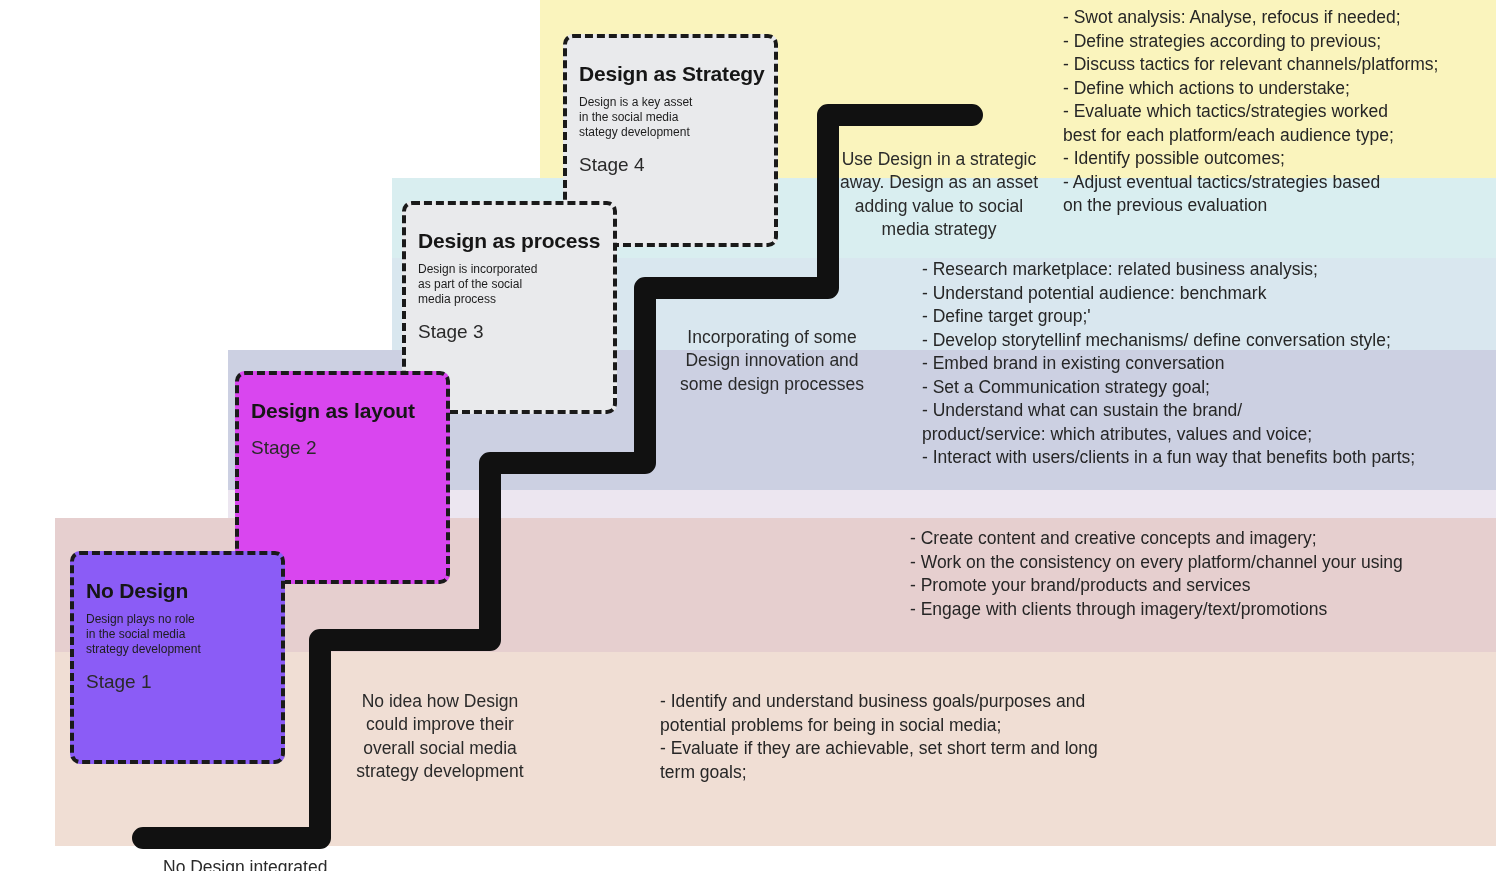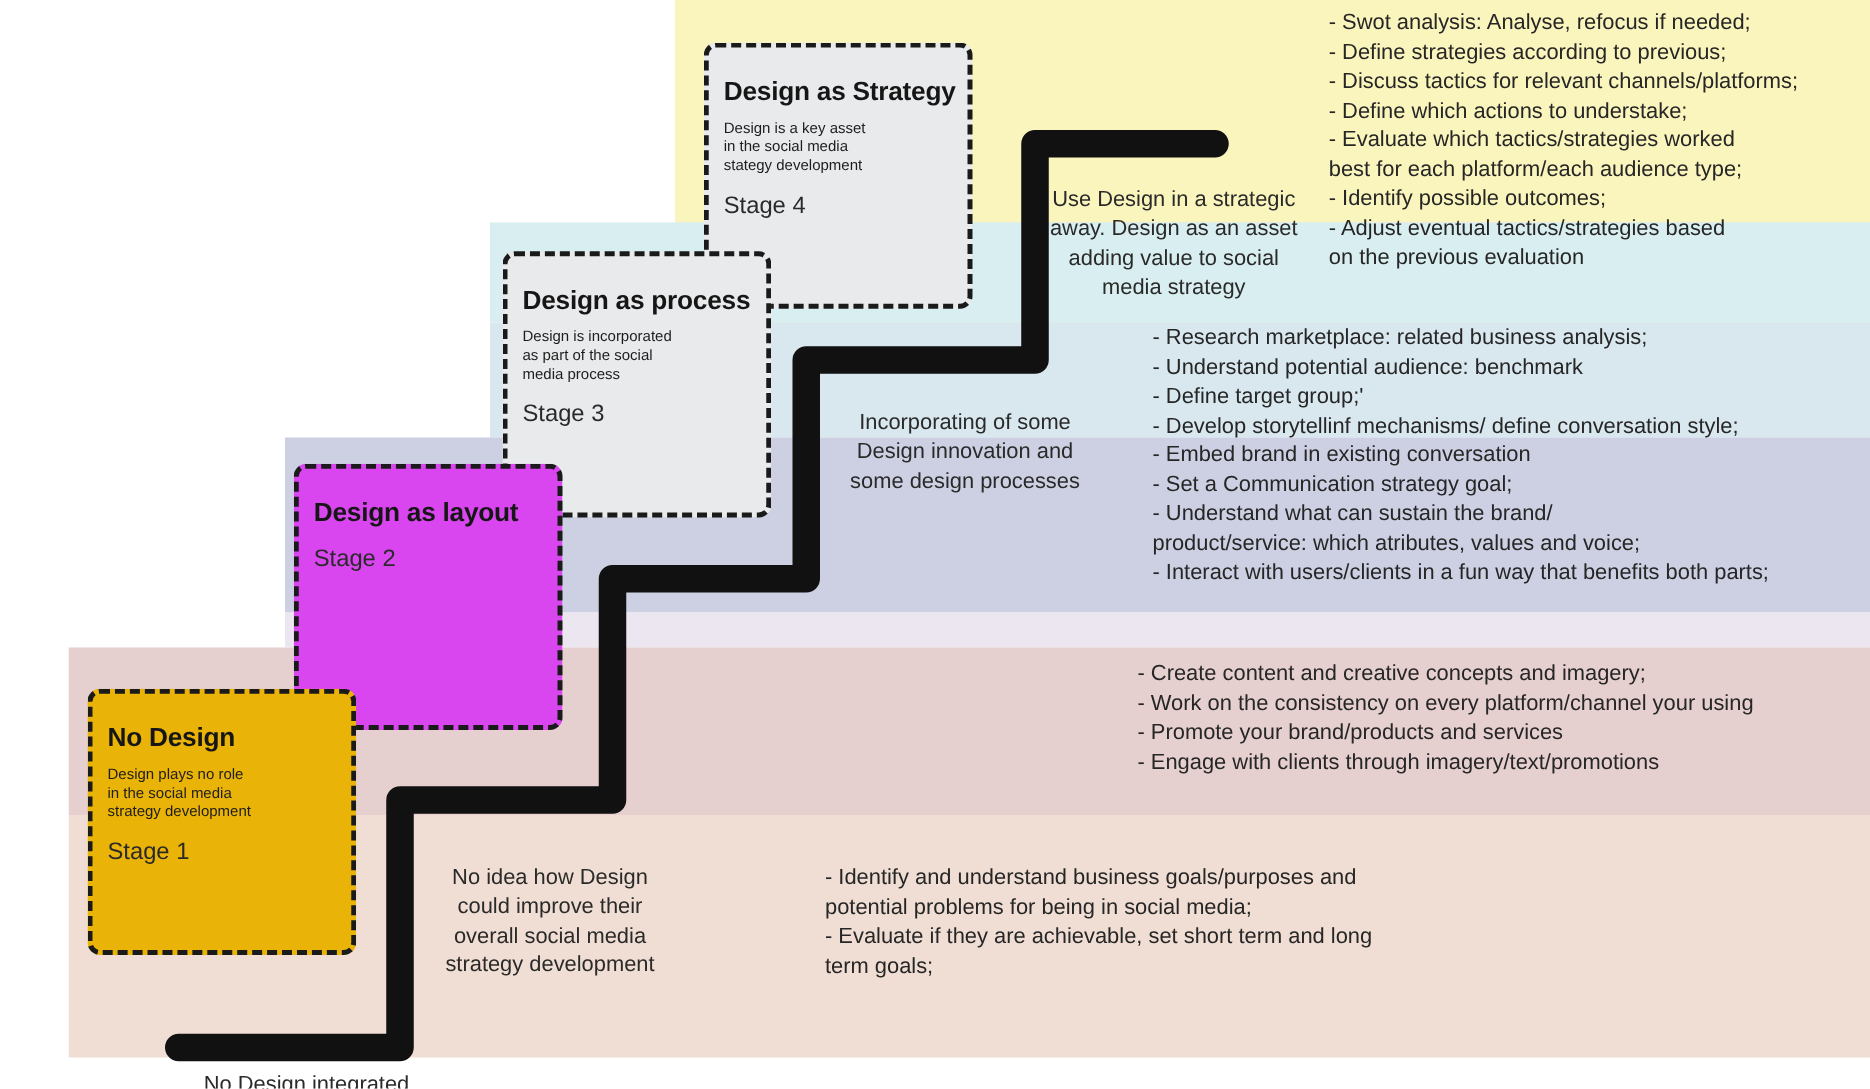--- a/index.html
+++ b/index.html
@@ -128,21 +128,21 @@
 as part of the social
 media process</div>
     <div class="stage-label">Stage 3</div>
   </div>
 
   <div class="stage-box" id="box-stage2" style="background: #d946ef;">
     <div class="stage-title">Design as layout</div>
     <div class="stage-label">Stage 2</div>
   </div>
 
-  <div class="stage-box" id="box-stage1" style="background: #eab308;">
+  <div class="stage-box" id="box-stage1" style="background: #8b5cf6;">
     <div class="stage-title">No Design</div>
     <div class="stage-desc" style="white-space:pre-line">Design plays no role
 in the social media
 strategy development</div>
     <div class="stage-label">Stage 1</div>
   </div>
 
   <div class="caption" id="cap-stage4" style="white-space:pre-line">Use Design in a strategic
 away. Design as an asset
 adding value to social

